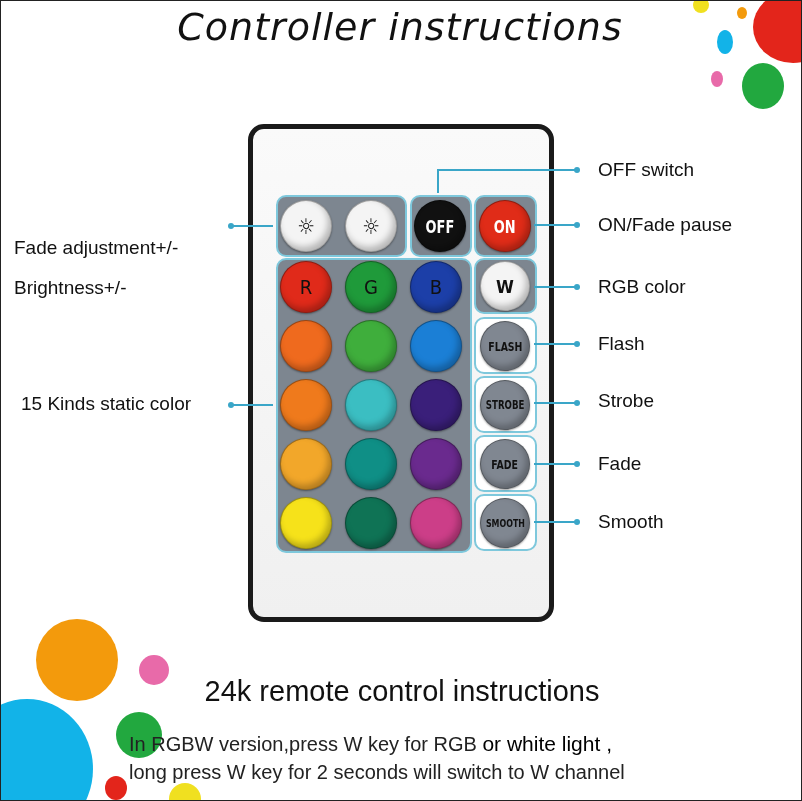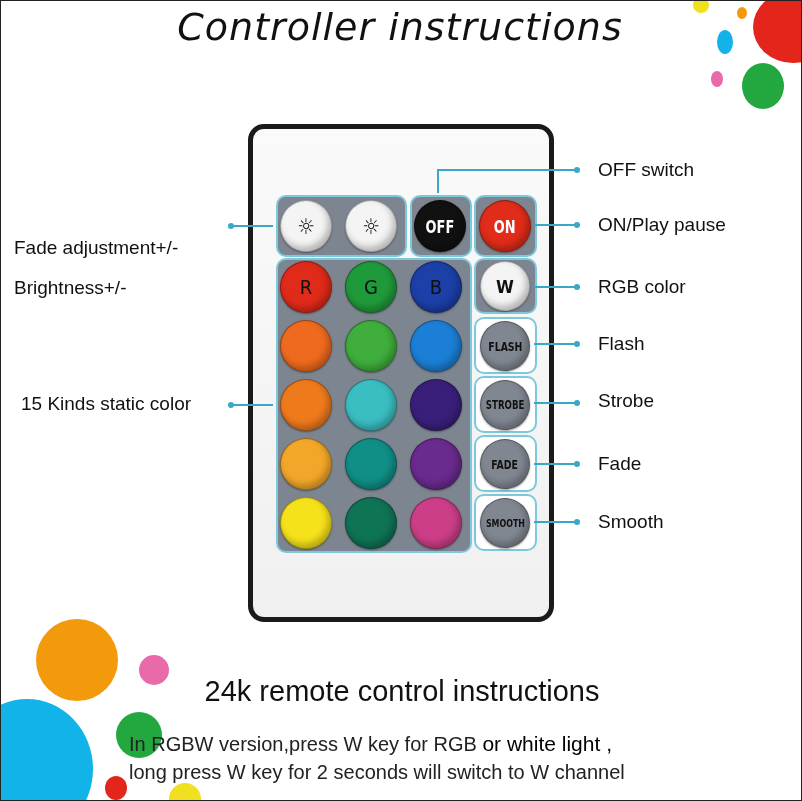--- a/index.html
+++ b/index.html
@@ -129,21 +129,21 @@
 <div class="ldot" style="left:573px;top:399px;"></div>
 <div class="line" style="left:533px;top:462px;width:43px;"></div>
 <div class="ldot" style="left:573px;top:460px;"></div>
 <div class="line" style="left:533px;top:520px;width:43px;"></div>
 <div class="ldot" style="left:573px;top:518px;"></div>
 
 <div class="lab" style="left:13px;top:228px;margin-top:48px;">Brightness+/-</div>
 <div class="lab" style="left:13px;top:236px;">Fade adjustment+/-</div>
 <div class="lab" style="left:20px;top:392px;">15 Kinds static color</div>
 <div class="lab" style="left:597px;top:158px;">OFF switch</div>
-<div class="lab" style="left:597px;top:213px;">ON/Play pause</div>
+<div class="lab" style="left:597px;top:213px;">ON/Fade pause</div>
 <div class="lab" style="left:597px;top:275px;">RGB color</div>
 <div class="lab" style="left:597px;top:332px;">Flash</div>
 <div class="lab" style="left:597px;top:389px;">Strobe</div>
 <div class="lab" style="left:597px;top:452px;">Fade</div>
 <div class="lab" style="left:597px;top:510px;">Smooth</div>
 
 <div class="abs footer-h">24k remote control instructions</div>
 <div class="abs footer-p" style="top:731px;">
   <span>In RGBW version,press W key for RGB </span><span style="color:#000;font-size:21px">or white light ,</span>
 </div>

